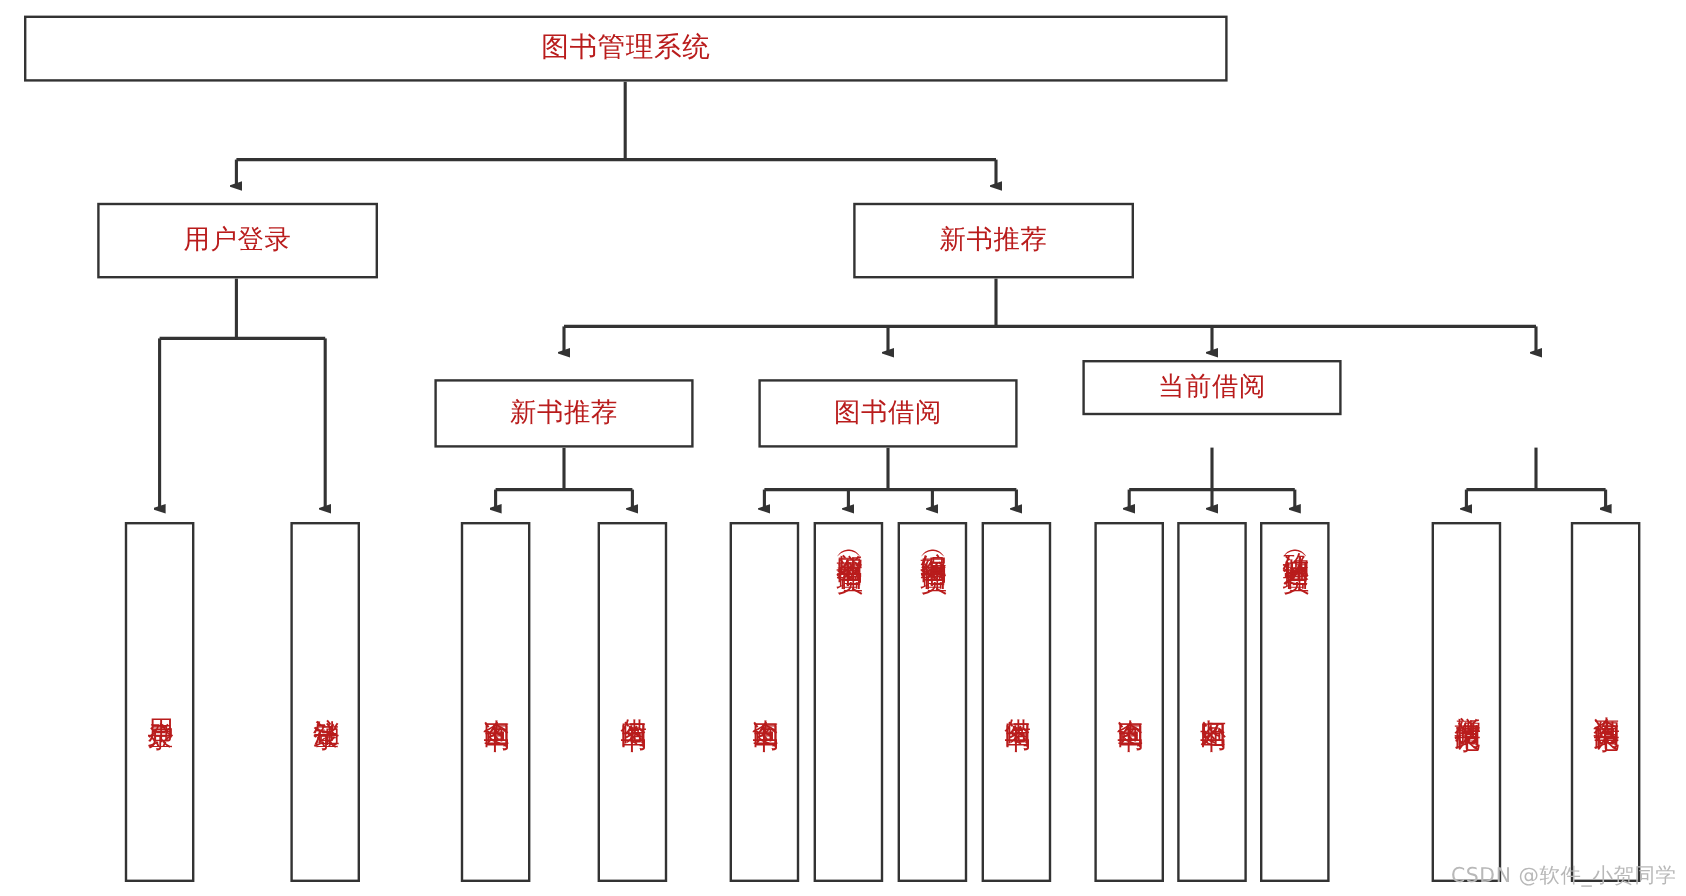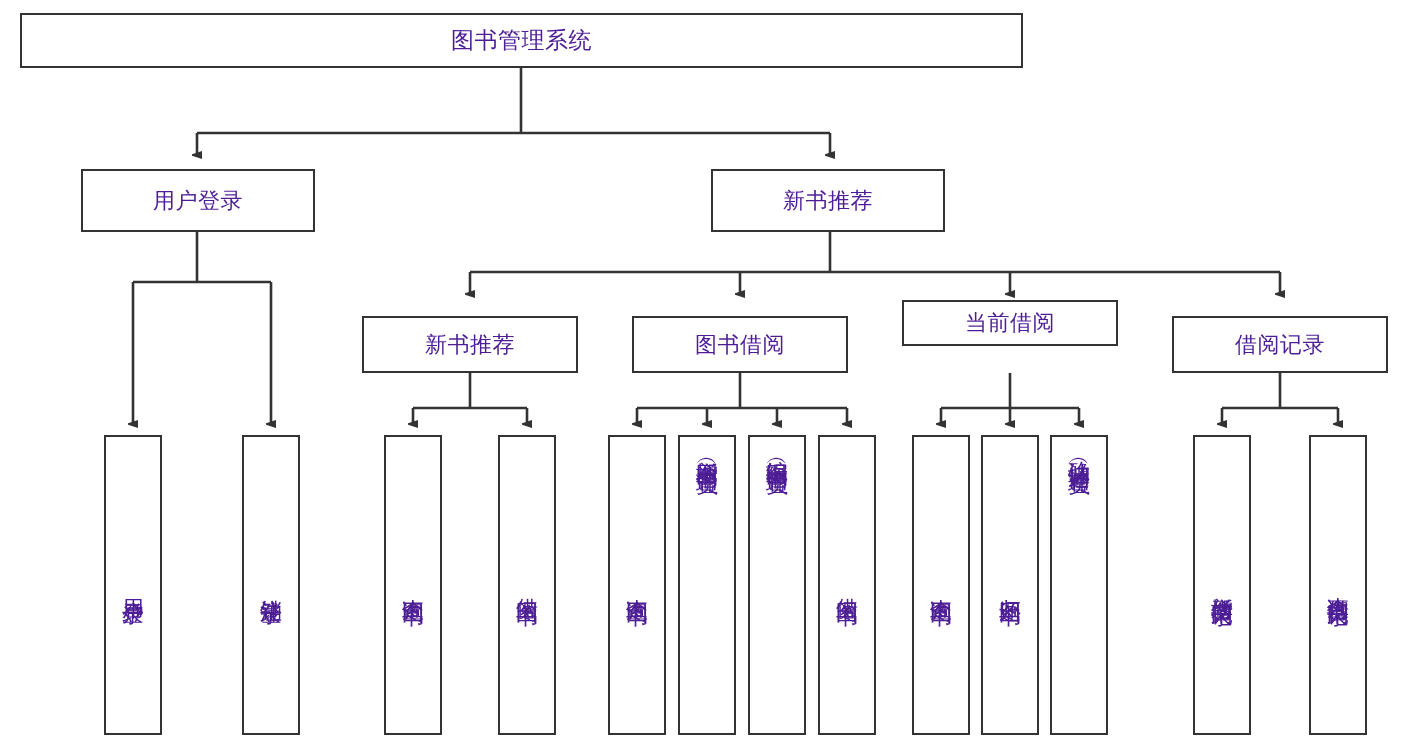--- a/index.html
+++ b/index.html
@@ -25,21 +25,21 @@
     height: 747px;
   }
   .node {
     position: absolute;
     box-sizing: border-box;
     background: #ffffff;
     border: 2.4px solid #333333;
     display: flex;
     align-items: center;
     justify-content: center;
-    color: #4c1d95;
+    color: #b91c1c;
     z-index: 2;
   }
   .node .lbl {
     display: block;
     line-height: 1.15;
     letter-spacing: 0.5px;
     white-space: pre;
   }
   .node.horiz .lbl {
     font-size: 22px;
@@ -144,23 +144,20 @@
 
   <div class="node horiz" style="left:362px; top:316px; width:216px; height:57px;justify-content:center;">
     <span class="lbl">新书推荐</span>
   </div>
   <div class="node horiz" style="left:632px; top:316px; width:216px; height:57px;">
     <span class="lbl">图书借阅</span>
   </div>
   <div class="node horiz" style="left:902px; top:300px; width:216px; height:46px;">
     <span class="lbl">当前借阅</span>
   </div>
-  <div class="node horiz" style="left:1172px; top:316px; width:216px; height:57px;">
-    <span class="lbl">借阅记录</span>
-  </div>
 
   <div class="node vert centered" style="left:104px; top:435px; width:58px; height:300px;">
     <span class="lbl">用户登录</span>
   </div>
   <div class="node vert centered" style="left:242px; top:435px; width:58px; height:300px;">
     <span class="lbl">注销登录</span>
   </div>
 
   <div class="node vert centered" style="left:384px; top:435px; width:58px; height:300px;">
     <span class="lbl">查询图书</span>
@@ -192,13 +189,14 @@
     <span class="lbl">确认归还（管理员）</span>
   </div>
 
   <div class="node vert centered" style="left:1193px; top:435px; width:58px; height:300px;">
     <span class="lbl">新增借阅记录</span>
   </div>
   <div class="node vert centered" style="left:1309px; top:435px; width:58px; height:300px;">
     <span class="lbl">查询借阅记录</span>
   </div>
 
+  <div id="watermark">CSDN @软件_小贺同学</div>
 </div>
 
 </body></html>

